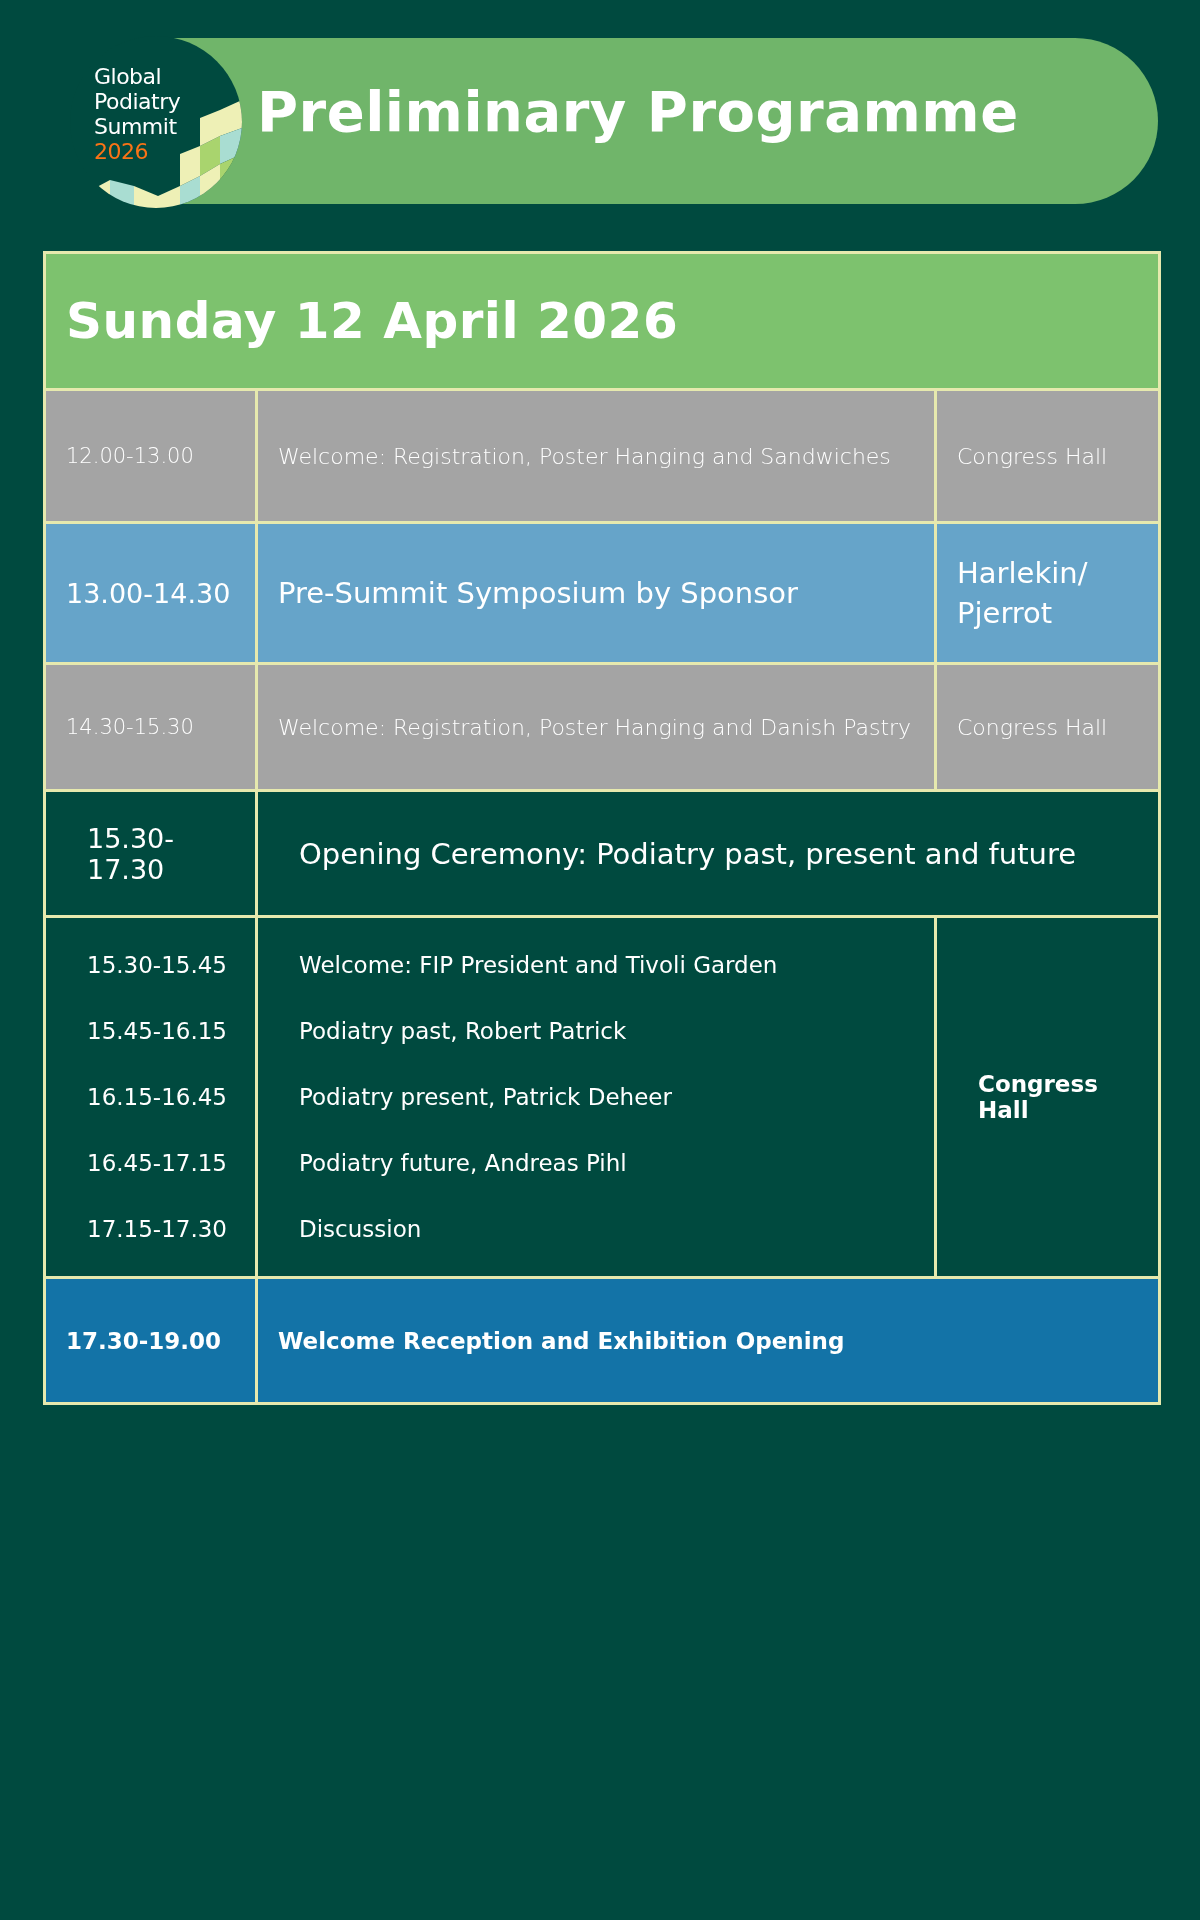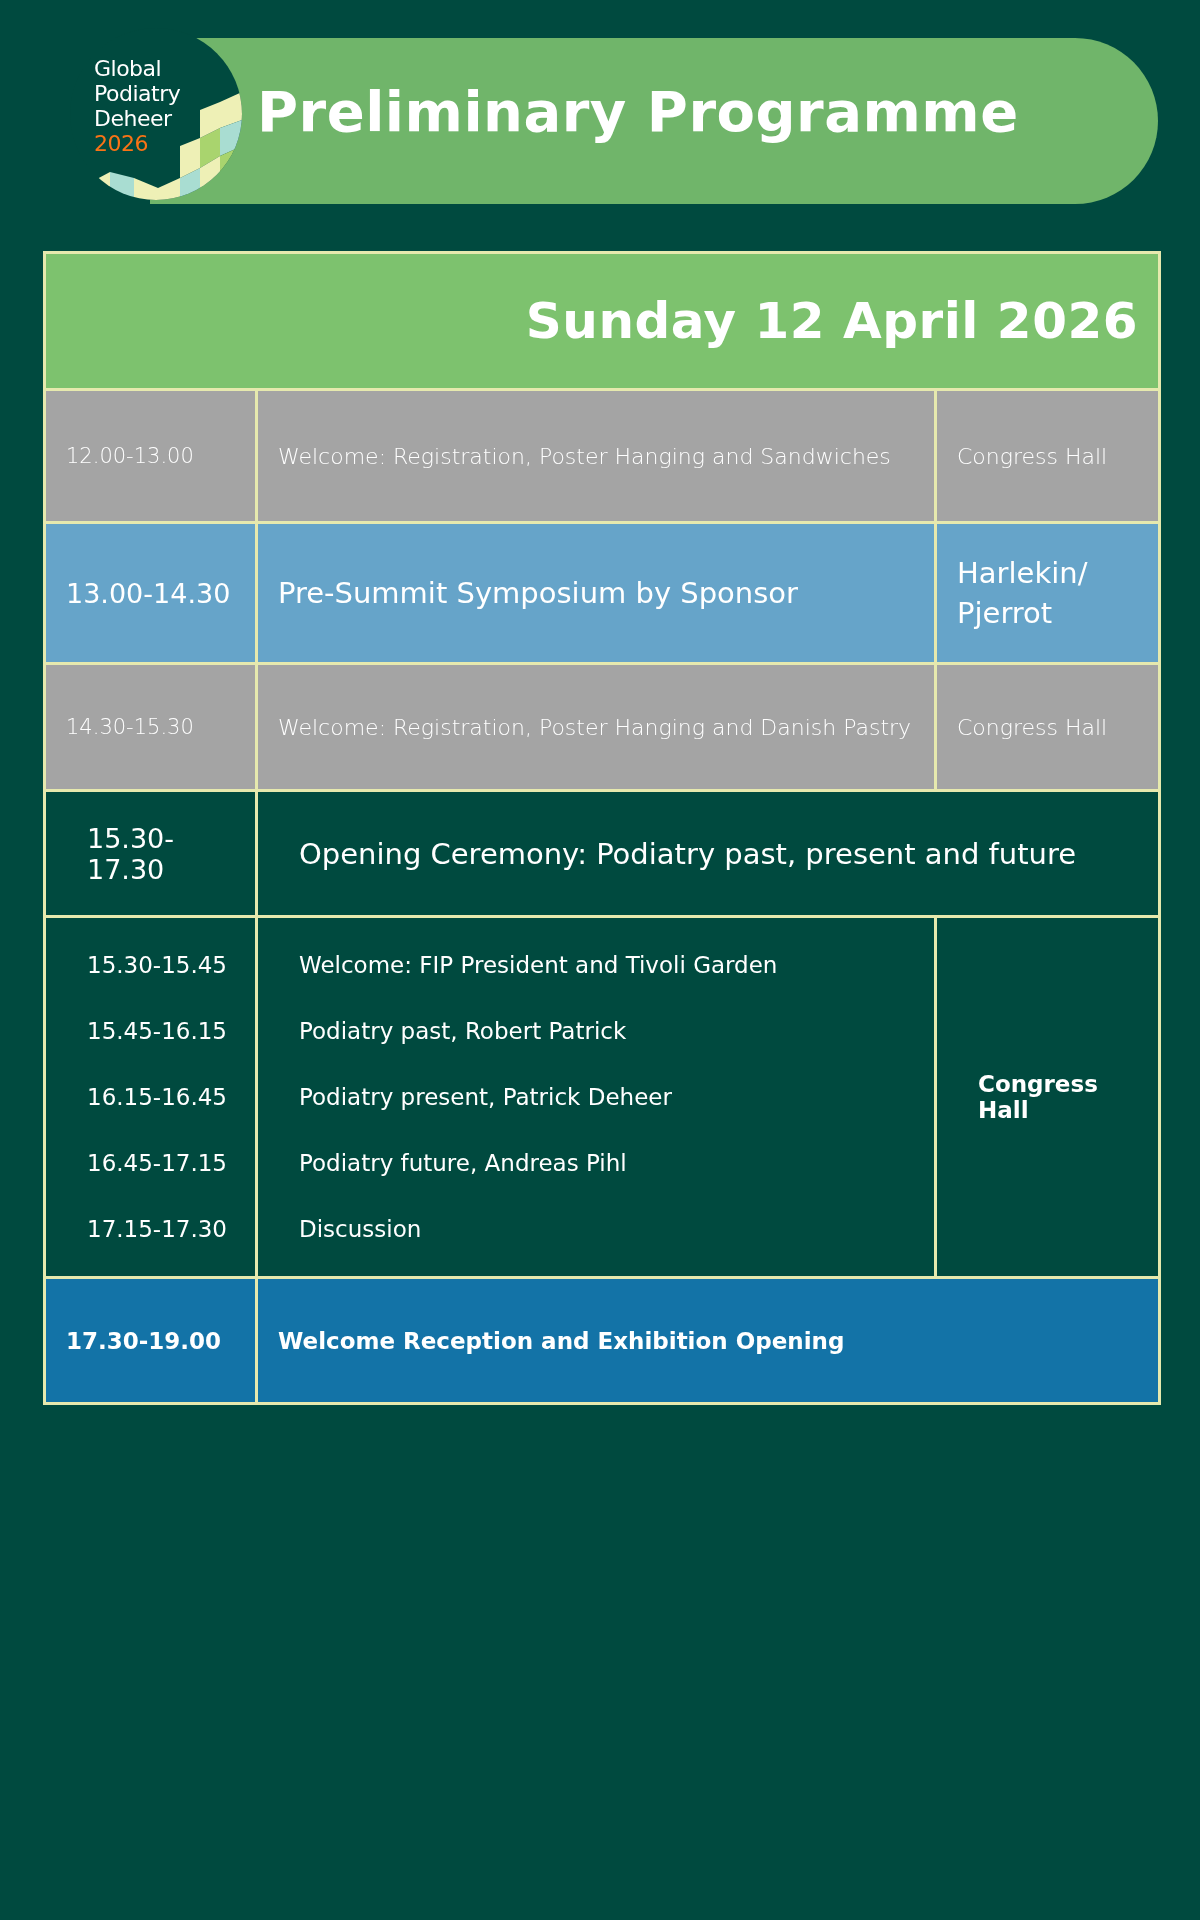--- a/index.html
+++ b/index.html
@@ -28,21 +28,21 @@
     font-weight: 600;
     letter-spacing: 0.5px;
     line-height: 1;
     color: #ffffff;
     white-space: nowrap;
   }
 
   
   .logo {
     position: absolute;
-    left: 70px; top: 28px;
+    left: 70px; top: 36px;
     width: 172px; height: 172px;
   }
   .logo svg { position: absolute; left: 0; top: 0; }
   .logo-text {
     position: absolute;
     left: 24px; top: 28px;
     font-family: "DejaVu Sans", sans-serif;
     font-size: 22px;
     line-height: 25px;
     letter-spacing: -0.5px;
@@ -65,21 +65,21 @@
     color: #ffffff;
     padding: 0 20px;
   }
   .col-time { width: 212px; }
   .col-desc { width: 679px; }
   .col-room { width: 224px; }
 
   .day-header td {
     background: #7dc26e;
     height: 137px;
-    text-align: right;
+    text-align: left;
     font-size: 50px;
     font-weight: 600;
     letter-spacing: 0.5px;
   }
 
   .row-gray td { background: #a4a4a4; }
   .row-lightblue td { background: #66a4c9; }
   .row-dark td { background: #004a3f; padding-left: 41px; }
   .row-darkblue td { background: #1373a7; }
 
@@ -128,21 +128,21 @@
         <polygon points="130,140 150,128 150,150 130,168" fill="#eef0b6"></polygon>
         <polygon points="130,82 150,74 150,100 130,110" fill="#eef0b6"></polygon>
         <polygon points="150,74 172,64 172,92 150,100" fill="#eef0b6"></polygon>
         <polygon points="150,100 172,92 172,118 150,128" fill="#a9ddd2"></polygon>
         <polygon points="150,128 172,118 172,145 150,150" fill="#a9d46e"></polygon>
       </g>
     </svg>
     <div class="logo-text">
       <span class="line">Global</span>
       <span class="line">Podiatry</span>
-      <span class="line">Deheer</span>
+      <span class="line">Summit</span>
       <span class="line year">2026</span>
     </div>
   </div>
 
   <table class="programme">
     <colgroup>
       <col class="col-time">
       <col class="col-desc">
       <col class="col-room">
     </colgroup>

